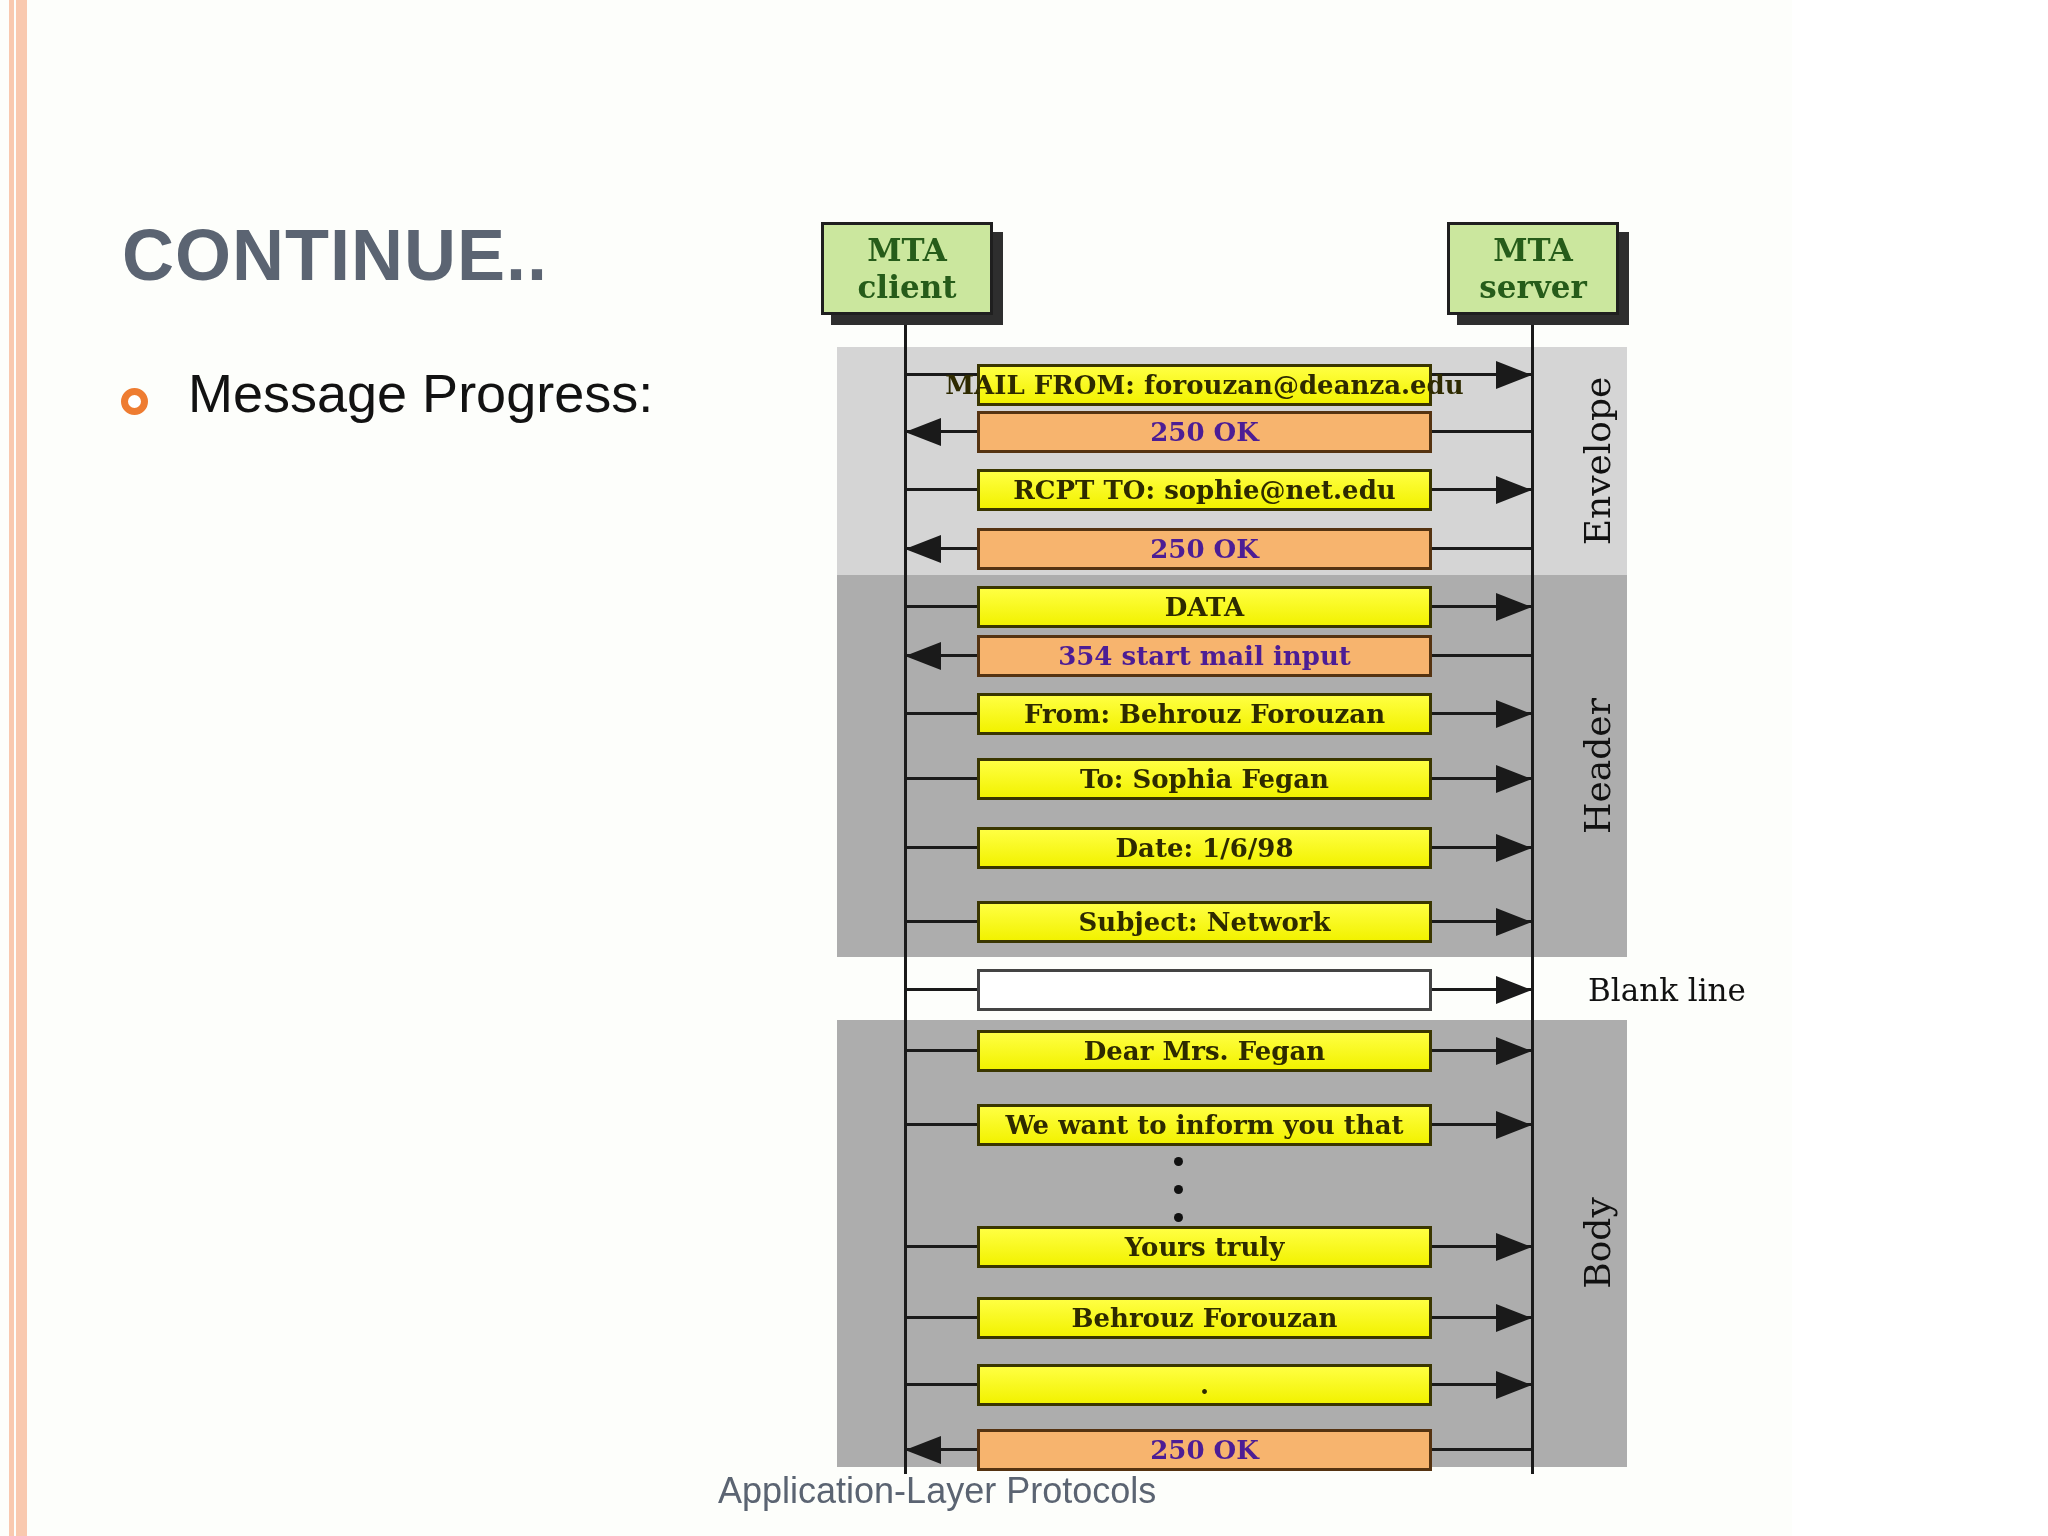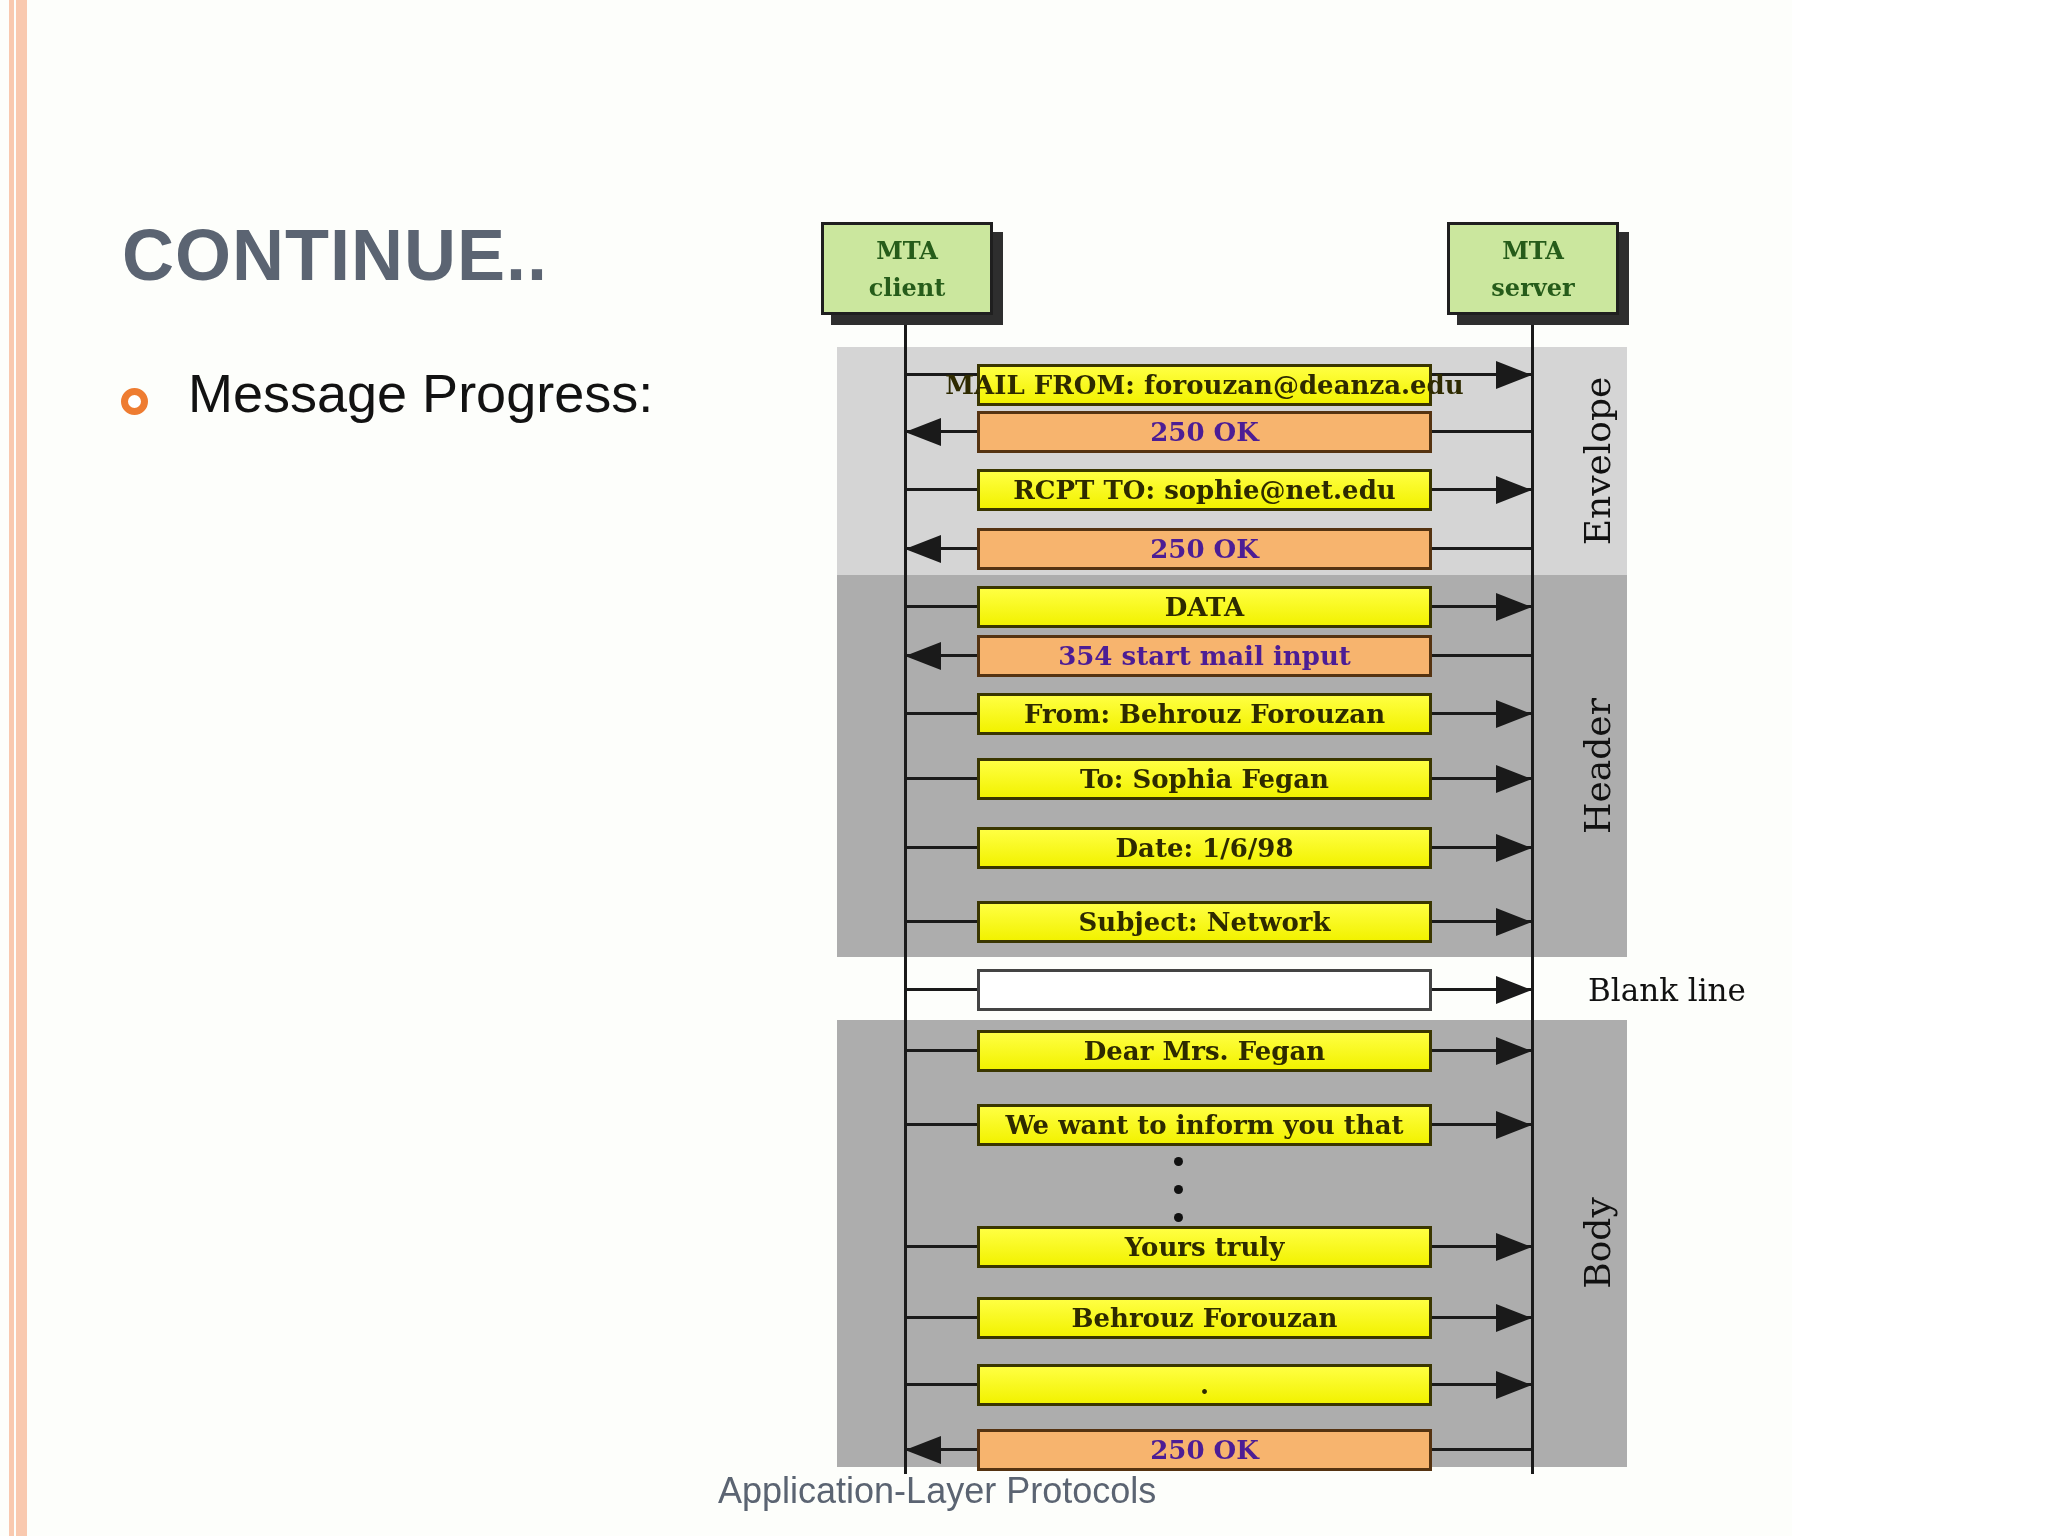--- a/index.html
+++ b/index.html
@@ -16,21 +16,21 @@
   
   .band{position:absolute;left:837px;width:790px;z-index:1;}
   .band.light{background:#d5d5d5;}
   .band.dark{background:#adadad;}
   
   .lifeline{position:absolute;width:3px;background:#1a1a1a;z-index:2;}
   
   .mta{position:absolute;width:172px;height:93px;background:#cbe79e;border:3px solid #1f1f1f;
        box-shadow:10px 10px 0 #2e2e2e;z-index:5;display:flex;flex-direction:column;
        align-items:center;justify-content:center;font-family:"DejaVu Serif",serif;
-       font-weight:700;font-size:24px;line-height:37px;color:#265c1a;box-sizing:border-box;}
+       font-weight:700;font-size:31px;line-height:37px;color:#265c1a;box-sizing:border-box;}
   
   #rows .cline{position:absolute;height:3px;background:#1a1a1a;z-index:3;}
   #rows .msgbox{position:absolute;left:977px;width:455px;height:42px;box-sizing:border-box;
        z-index:3;display:flex;align-items:center;justify-content:center;
        font-family:"DejaVu Serif",serif;font-weight:700;font-size:26px;white-space:nowrap;}
   .msgbox.yellow{background:linear-gradient(#ffff42,#f2f200);border:3px solid #3a3600;color:#2e2a00;}
   .msgbox.orange{background:#f7b46e;border:3px solid #553311;color:#4c1d95;}
   .msgbox.white{background:#ffffff;border:3px solid #444444;color:#222;}
   .arr{position:absolute;width:0;height:0;z-index:4;}
   .arr.right{border-top:14px solid transparent;border-bottom:14px solid transparent;

